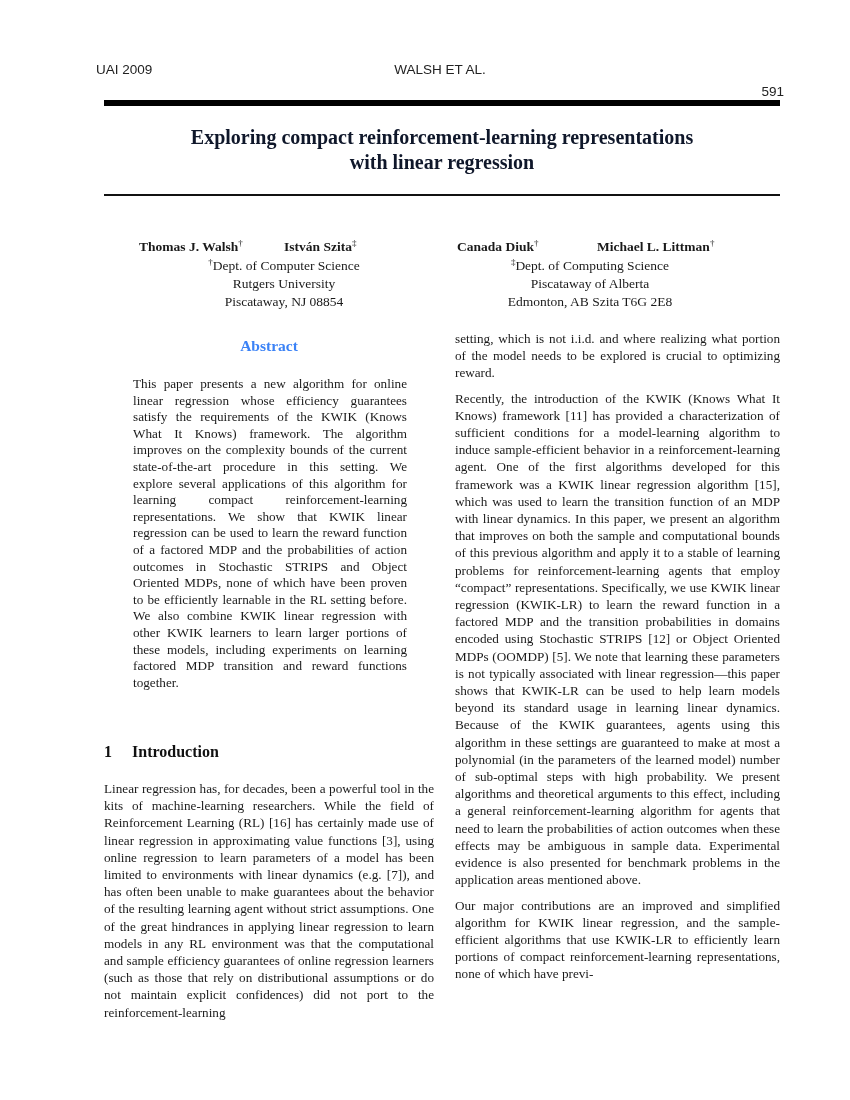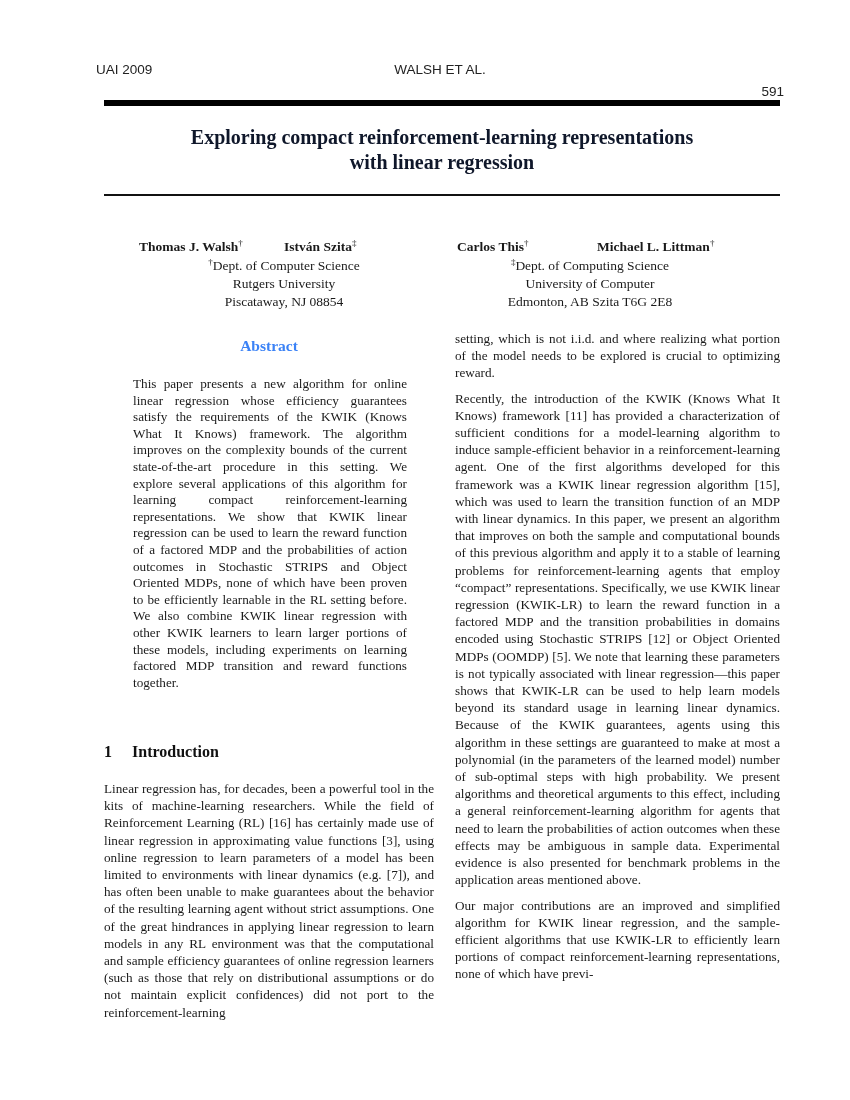--- a/index.html
+++ b/index.html
@@ -151,31 +151,31 @@
 <div class="title">
   <div>Exploring compact reinforcement-learning representations</div>
   <div>with linear regression</div>
 </div>
 
 <div class="rule-thin"></div>
 
 <div class="authors">
   <span class="author-name" style="left:35px; top:0;"><span>Thomas J. Walsh</span><span class="sup">†</span></span>
   <span class="author-name" style="left:180px; top:0;"><span>István Szita</span><span class="sup">‡</span></span>
-  <span class="author-name" style="left:353px; top:0;"><span>Carlos This</span><span class="sup">†</span></span>
+  <span class="author-name" style="left:353px; top:0;"><span>Canada Diuk</span><span class="sup">†</span></span>
   <span class="author-name" style="left:493px; top:0;"><span>Michael L. Littman</span><span class="sup">†</span></span>
 
   <div class="affil" style="left:60px; width:240px; top:19px;">
     <div><span class="sup">†</span><span>Dept. of Computer Science</span></div>
     <div>Rutgers University</div>
     <div>Piscataway, NJ 08854</div>
   </div>
   <div class="affil" style="left:366px; width:240px; top:19px;">
     <div><span class="sup">‡</span><span>Dept. of Computing Science</span></div>
-    <div>University of Computer</div>
+    <div>Piscataway of Alberta</div>
     <div>Edmonton, AB Szita T6G 2E8</div>
   </div>
 </div>
 
 <div class="abstract-heading">Abstract</div>
 <div class="col abstract-body">
   <p>This paper presents a new algorithm for online linear regression whose efficiency guarantees satisfy the requirements of the KWIK (Knows What It Knows) framework. The algorithm improves on the complexity bounds of the current state-of-the-art procedure in this setting.  We explore several applications of this algorithm for learning compact reinforcement-learning representations.  We show that KWIK linear regression can be used to learn the reward function of a factored MDP and the probabilities of action outcomes in Stochastic STRIPS and Object Oriented MDPs, none of which have been proven to be efficiently learnable in the RL setting before. We also combine KWIK linear regression with other KWIK learners to learn larger portions of these models, including experiments on learning factored MDP transition and reward functions together.</p>
 </div>
 
 <div class="section-heading">

